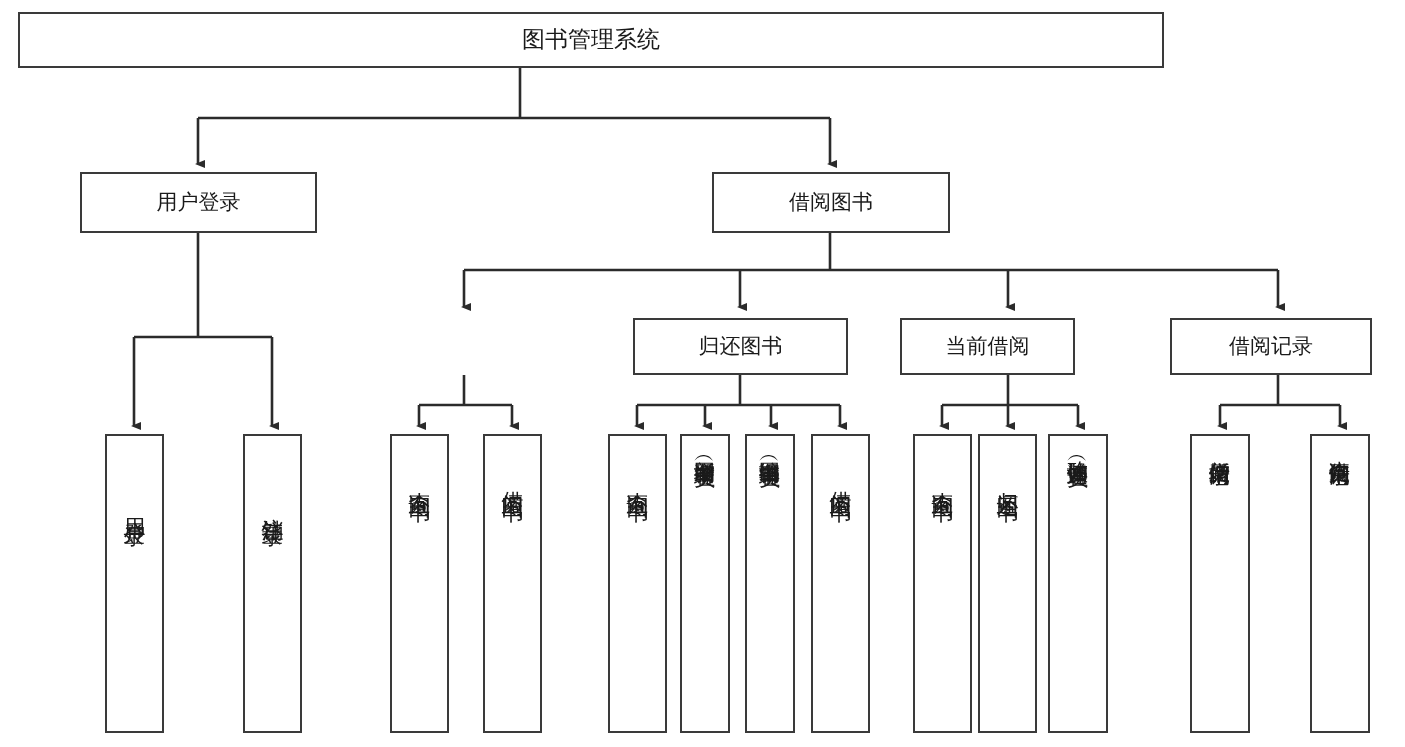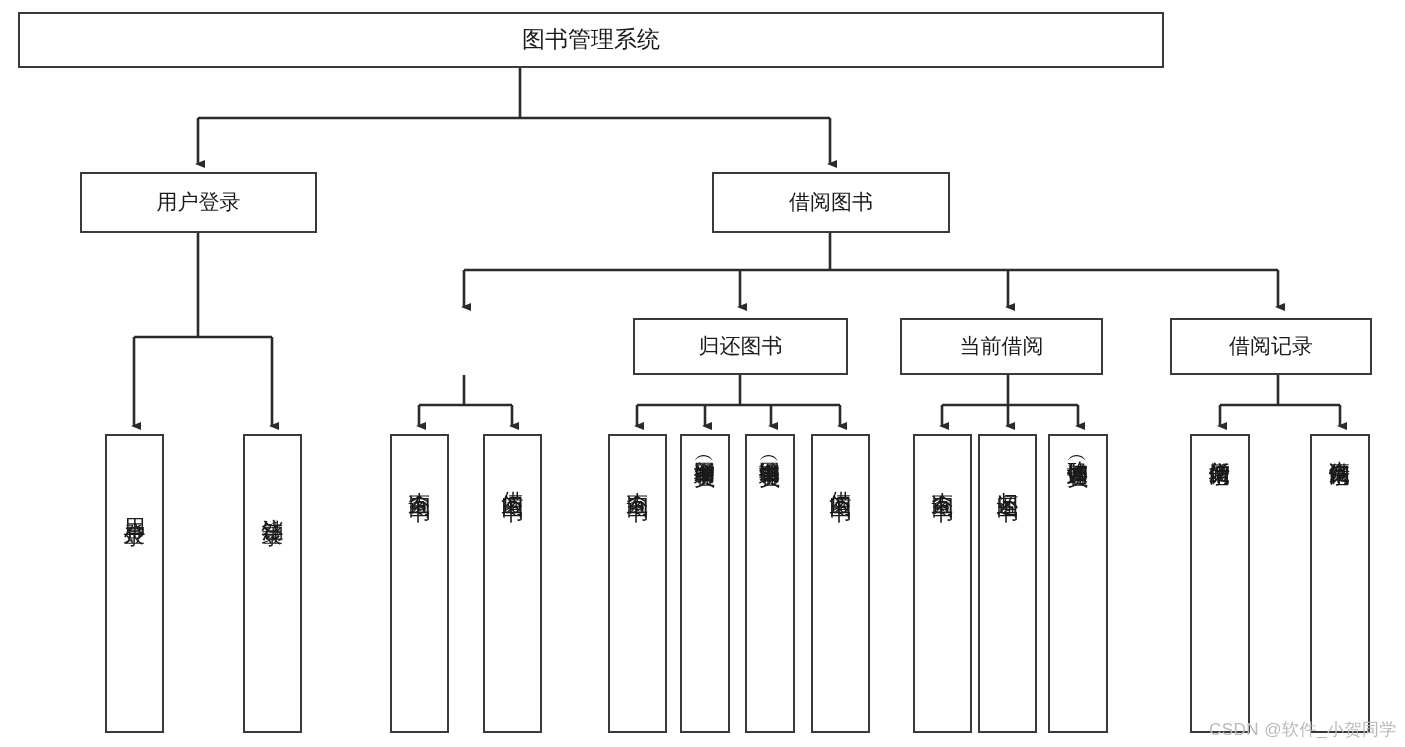--- a/index.html
+++ b/index.html
@@ -143,21 +143,21 @@
   <div class="node horiz" style="left:80px; top:172px; width:237px; height:61px;">
     <span class="label">用户登录</span>
   </div>
   <div class="node horiz" style="left:712px; top:172px; width:238px; height:61px;">
     <span class="label">借阅图书</span>
   </div>
 
   <div class="node horiz" style="left:633px; top:318px; width:215px; height:57px;">
     <span class="label">归还图书</span>
   </div>
-  <div class="node horiz" style="left:900px; top:318px; width:203px; height:57px;">
+  <div class="node horiz" style="left:900px; top:318px; width:175px; height:57px;">
     <span class="label">当前借阅</span>
   </div>
   <div class="node horiz" style="left:1170px; top:318px; width:202px; height:57px;">
     <span class="label">借阅记录</span>
   </div>
 
   <div class="node vert mid" style="left:105px; top:434px; width:59px; height:299px;">
     <span class="label">用户登录</span>
   </div>
   <div class="node vert mid" style="left:243px; top:434px; width:59px; height:299px;">
@@ -194,15 +194,14 @@
     <span class="label">确认归还（管理员）</span>
   </div>
 
   <div class="node vert tall" style="left:1190px; top:434px; width:60px; height:299px;">
     <span class="label">新增借阅记录</span>
   </div>
   <div class="node vert tall" style="left:1310px; top:434px; width:60px; height:299px;">
     <span class="label">查询借阅记录</span>
   </div>
 
-  <div class="watermark">CSDN @软件_小贺同学</div>
 
 </div>
 
 </body></html>

